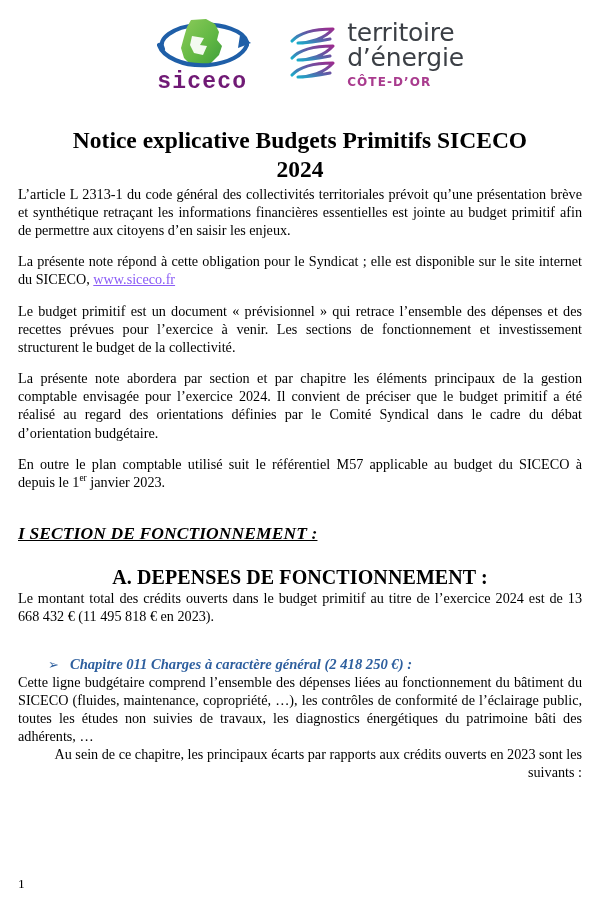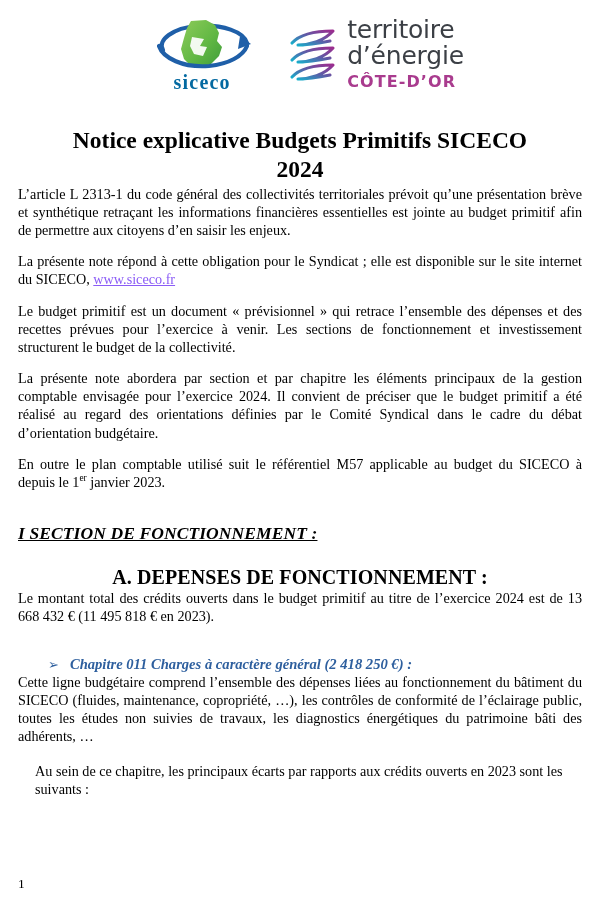--- a/index.html
+++ b/index.html
@@ -41,25 +41,25 @@
     flex-direction: column;
     align-items: center;
     width: 132px;
   }
   .siceco-mark {
     width: 118px;
     height: 58px;
     position: relative;
   }
   .siceco-wordmark {
-    font-family: Liberation Serif, serif;
-    font-weight: bold;
-    font-size: 20px;
+    font-family: Liberation Mono, monospace;
+    font-weight: bold;
+    font-size: 23px;
     letter-spacing: 1.2px;
-    color: #0369a1;
+    color: #701a75;
     line-height: 1;
     margin-top: -2px;
   }
 
   .te-logo {
     display: flex;
     align-items: flex-end;
     gap: 9px;
   }
   .te-mark {
@@ -75,21 +75,21 @@
   .te-line {
     font-family: "DejaVu Sans", "Liberation Sans", sans-serif;
     font-size: 25px;
     font-weight: 500;
     color: #3B3F45;
     line-height: 1.02;
     letter-spacing: -0.2px;
   }
   .te-sub {
     font-family: "DejaVu Sans", "Liberation Sans", sans-serif;
-    font-size: 16px;
+    font-size: 12px;
     font-weight: bold;
     color: #A93B8E;
     letter-spacing: 1.1px;
     margin-top: 4px;
   }
 
   
   .doc-title {
     text-align: center;
     font-size: 23.5px;
@@ -159,24 +159,24 @@
     font-size: 13px;
     font-style: normal;
     font-weight: normal;
     line-height: 1;
   }
 
   .total-para { margin-top: 25px; }
   .chapter-body { margin-top: 18px; }
 
   .tight-line {
-    text-align: left;
+    text-align: right;
     font-size: 14.2px;
     line-height: 1.28;
-    margin: 17px;
+    margin: 0;
   }
 
   
   .page-number {
     position: absolute;
     left: 18px;
     bottom: 18px;
     font-size: 13.5px;
     line-height: 1;
   }

